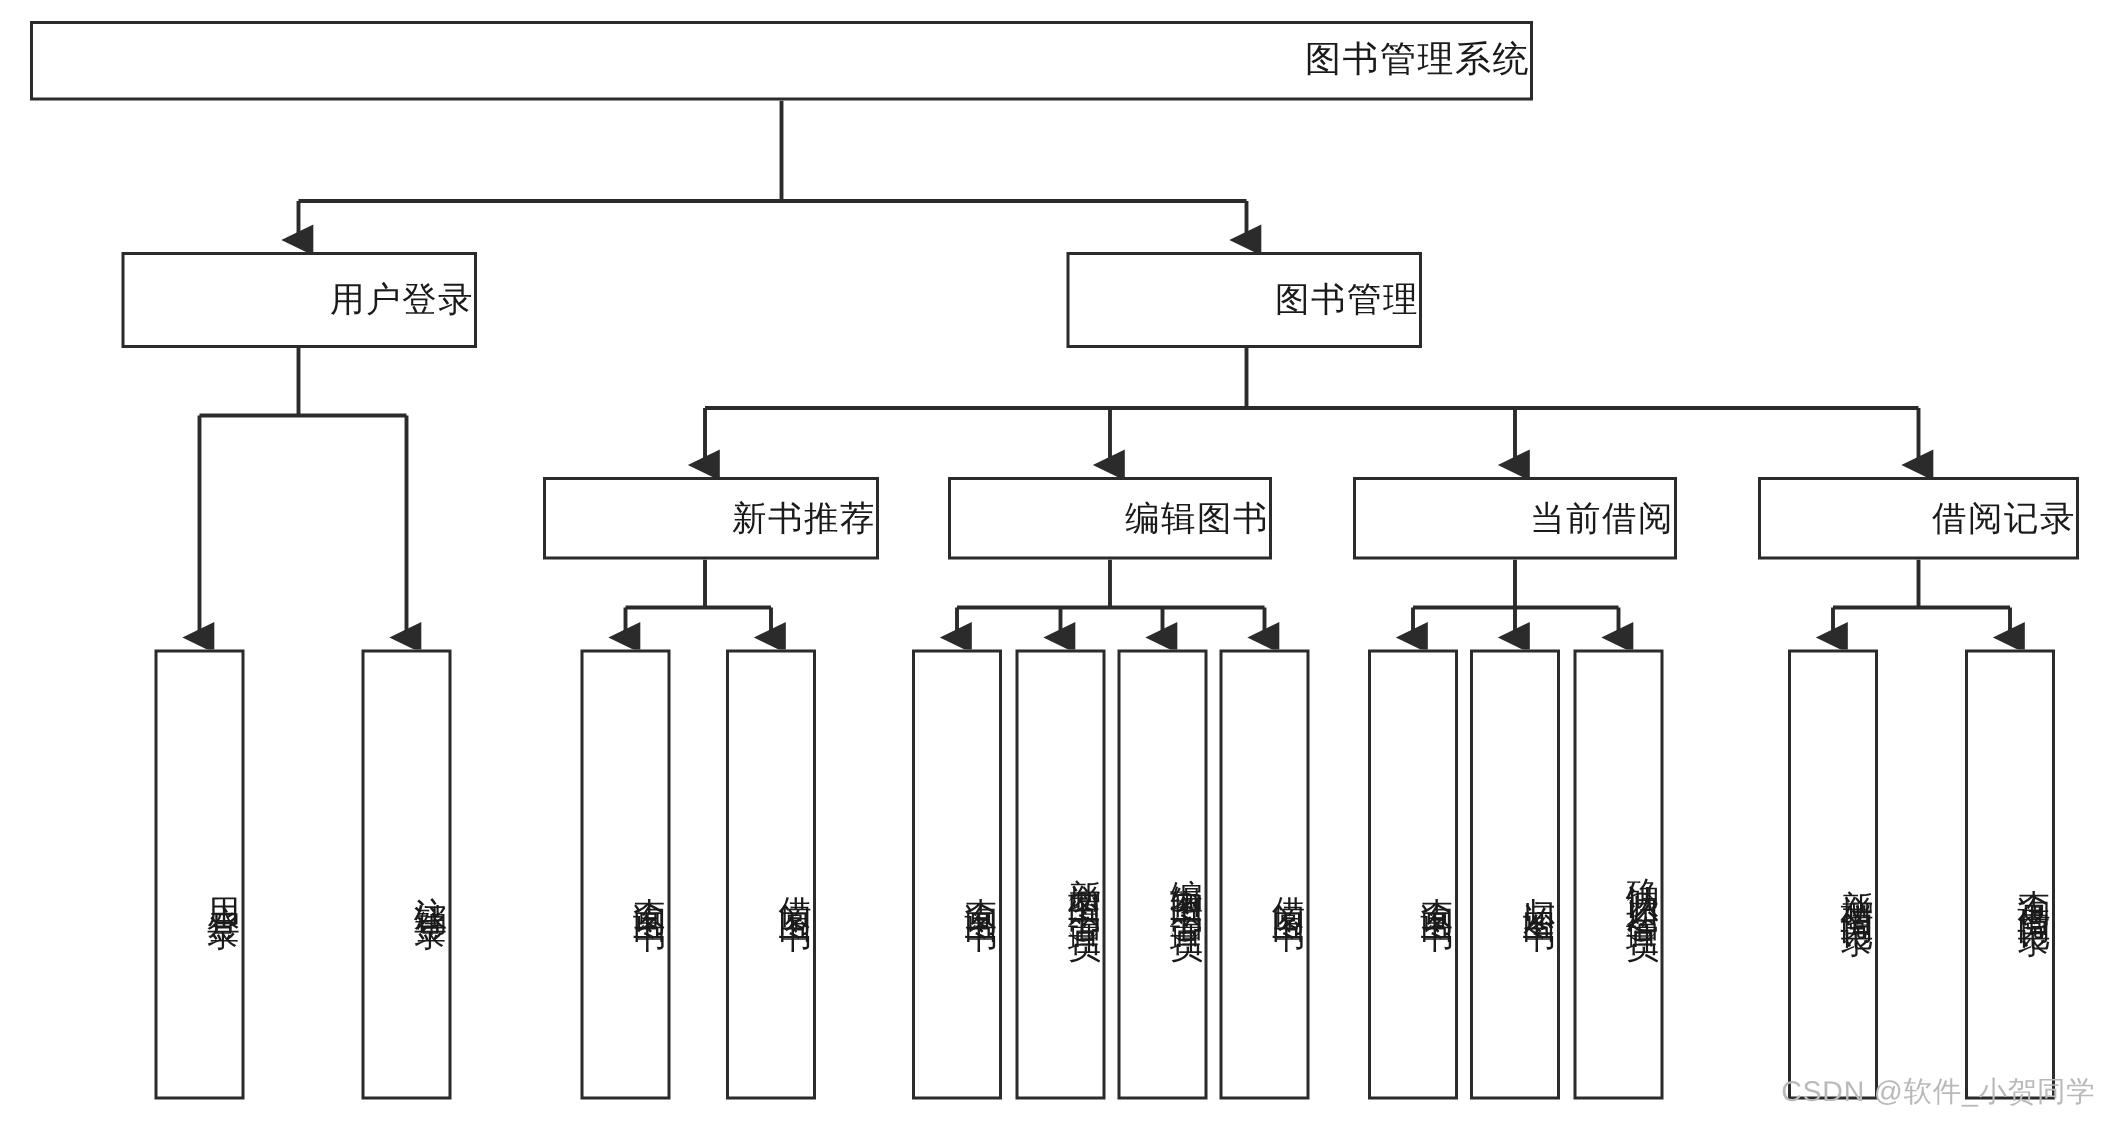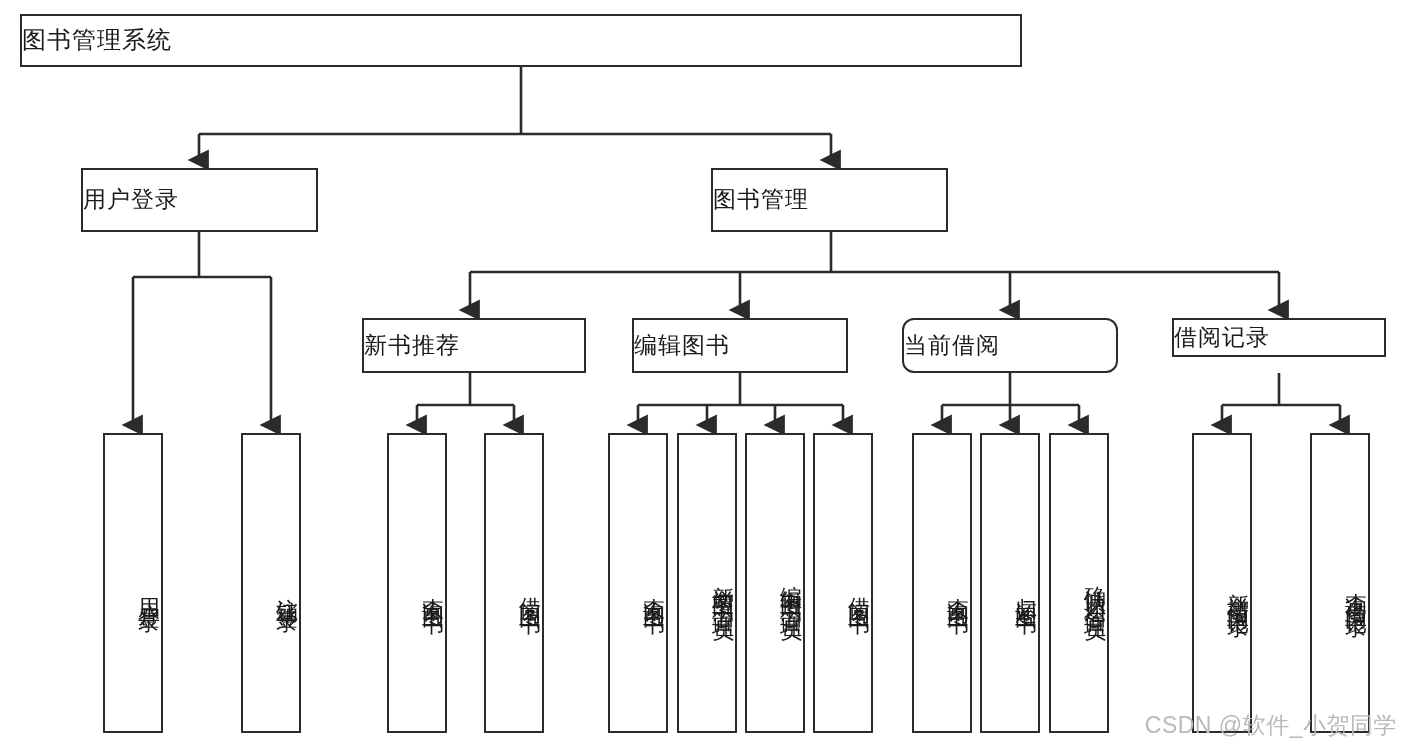--- a/index.html
+++ b/index.html
@@ -26,21 +26,21 @@
     height: 747px;
     pointer-events: none;
   }
   .node {
     position: absolute;
     box-sizing: border-box;
     border: 2.5px solid #2b2b2b;
     background: #ffffff;
     display: flex;
     align-items: center;
-    justify-content: flex-start;
+    justify-content: flex-end;
     color: #1a1a1a;
     z-index: 2;
   }
   .node.horiz {
     font-size: 23px;
     letter-spacing: 1px;
     line-height: 1.2;
   }
   .node.root {
     font-size: 24px;
@@ -53,21 +53,21 @@
     line-height: 1.1;
     padding-top: 14px;
     align-items: flex-start;
     justify-content: center;
     white-space: nowrap;
   }
   .watermark {
     position: absolute;
     right: 8px;
     bottom: 6px;
-    font-size: 23px;
+    font-size: 19px;
     color: #b9b9b9;
     letter-spacing: 0.5px;
     z-index: 3;
     white-space: nowrap;
   }
 </style>
 </head>
 <body>
 
 <div id="canvas">
@@ -132,24 +132,24 @@
   <div class="node horiz" style="left:711px; top:168px; width:237px; height:64px;">
     <span>图书管理</span>
   </div>
 
   <div class="node horiz" style="left:362px; top:318px; width:224px; height:55px;">
     <span>新书推荐</span>
   </div>
   <div class="node horiz" style="left:632px; top:318px; width:216px; height:55px;">
     <span>编辑图书</span>
   </div>
-  <div class="node horiz" style="left:902px; top:318px; width:216px; height:55px;border-radius:12px;">
+  <div class="node horiz" style="left:902px; top:318px; width:216px; height:55px;">
     <span>当前借阅</span>
   </div>
-  <div class="node horiz" style="left:1172px; top:318px; width:214px; height:39px;font-family:Liberation Serif, serif;">
+  <div class="node horiz" style="left:1172px; top:318px; width:214px; height:55px;font-family:Liberation Serif, serif;">
     <span>借阅记录</span>
   </div>
 
   <div class="node vert" style="left:103px; top:433px; width:60px; height:300px;">
     <span>用户登录</span>
   </div>
   <div class="node vert" style="left:241px; top:433px; width:60px; height:300px;">
     <span>注销登录</span>
   </div>
 

